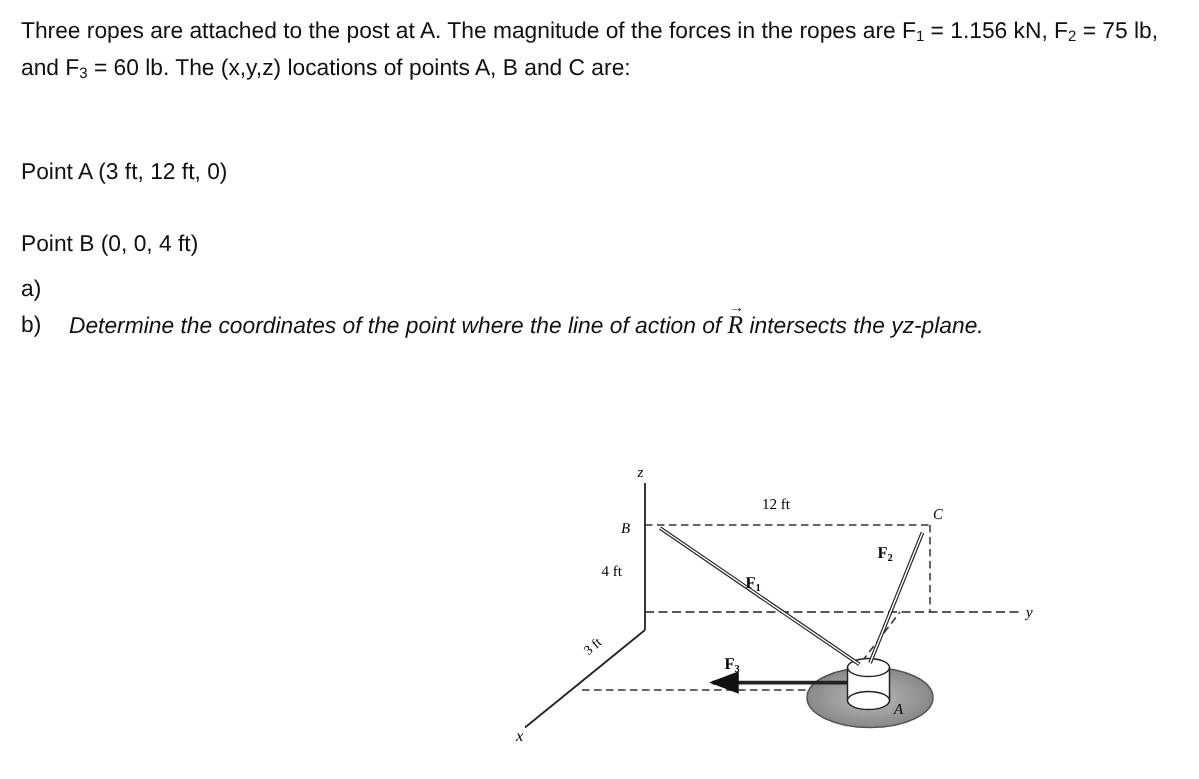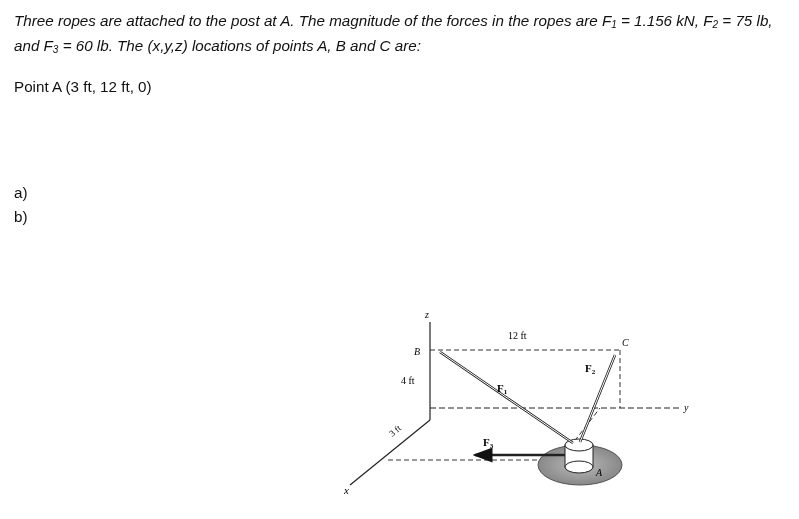--- a/index.html
+++ b/index.html
@@ -1,47 +1,49 @@
 <!DOCTYPE html>
 <html><head>
   <meta charset="utf-8">
   <style>
     html, body { margin: 0; padding: 0; background: #ffffff; }
     body { width: 799px; height: 519px; position: relative; overflow: hidden; color: #111; }
-    .prob { position: absolute; left: 14px; top: 10px; width: 770px; font-family: "Liberation Sans", sans-serif; font-size: 15.2px; line-height: 21px; font-style: italic; }
+    .prob { position: absolute; left: 14px; top: 10px; width: 770px; font-family: "Liberation Sans", sans-serif; font-size: 15.2px; line-height: 21px; }
     .prob p { margin: 0; }
     .pts { position: absolute; left: 14px; top: 77px; font-family: "Liberation Sans", sans-serif; font-size: 15.2px; line-height: 19.5px; }
-    .pts div { white-space: nowrap; }
+    .pts div { white-space: nowrap; margin-top: 28px; }
     .parts { position: absolute; left: 14px; top: 181px; width: 770px; font-family: "Liberation Sans", sans-serif; font-size: 15.2px; line-height: 24px; }
     .part { display: flex; }
     .part .lbl { width: 32px; flex: none; font-style: normal; }
     .part .txt { font-style: italic; }
     .vec { position: relative; display: inline-block; font-family: "Liberation Serif", serif; font-style: italic; font-size: 17px; }
     .vec::before { content: "\2192"; position: absolute; top: -11px; left: 1px; font-size: 10px; font-style: normal; }
     sub { font-size: 10px; vertical-align: -2px; }
     .fig { position: absolute; left: 320px; top: 300px; width: 400px; height: 219px; }
     .fig svg text { font-family: "Liberation Serif", serif; }
   </style>
 </head>
 <body>
 
 <div class="prob">
   <p><span>Three ropes are attached to the post at A.  The magnitude of the forces in the ropes are F</span><sub>1</sub><span> = 1.156 kN, F</span><sub>2</sub><span> = 75 lb, and F</span><sub>3</sub><span> = 60 lb.  The (x,y,z) locations of points A, B and C are:</span></p>
 </div>
 
 <div class="pts">
   <div>Point A (3 ft, 12 ft, 0)</div>
+  <div>Point B (0, 0, 4 ft)</div>
 </div>
 
 <div class="parts">
   <div class="part">
     <span class="lbl">a)</span>
   </div>
   <div class="part">
     <span class="lbl">b)</span>
+    <span class="txt"><span>Determine the coordinates of the point where the line of action of </span><span class="vec">R</span><span> intersects the yz-plane.</span></span>
   </div>
 </div>
 
 <div class="fig">
   <svg width="400" height="219" viewBox="320 300 400 219" xmlns="http://www.w3.org/2000/svg">
     <defs>
       <marker id="ah" markerWidth="8" markerHeight="6" refX="7" refY="3" orient="auto">
         <path d="M0,0 L8,3 L0,6 z" fill="#111"></path>
       </marker>
       <radialGradient id="gnd" cx="50%" cy="50%" r="50%">

